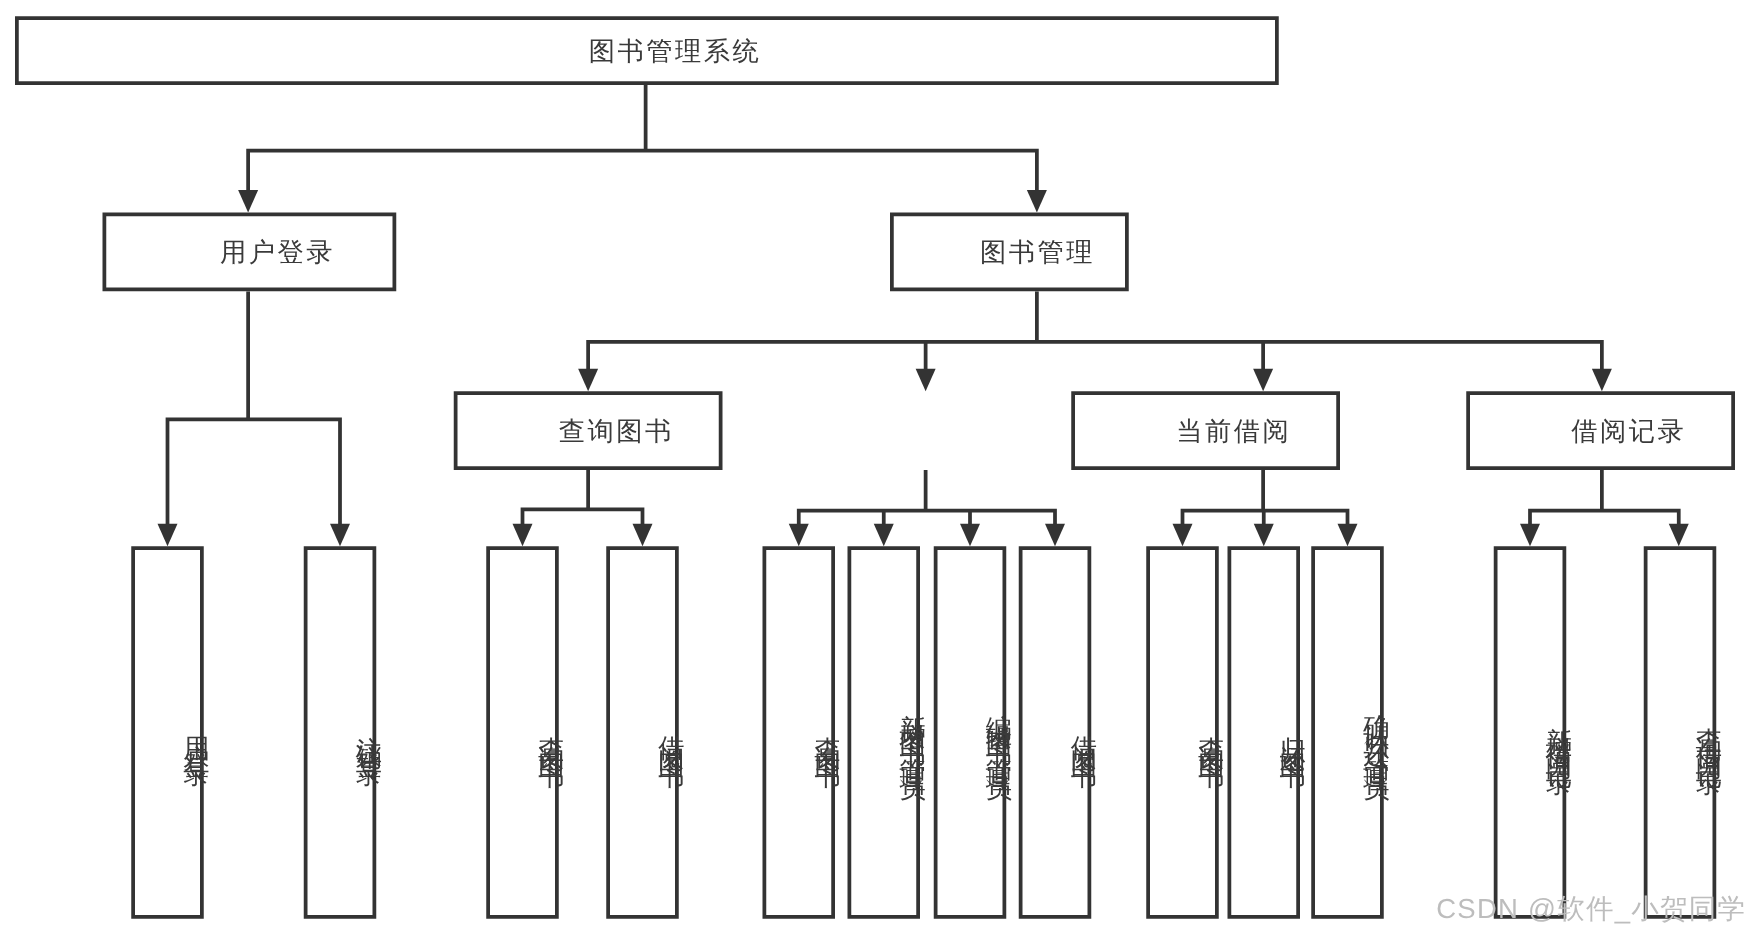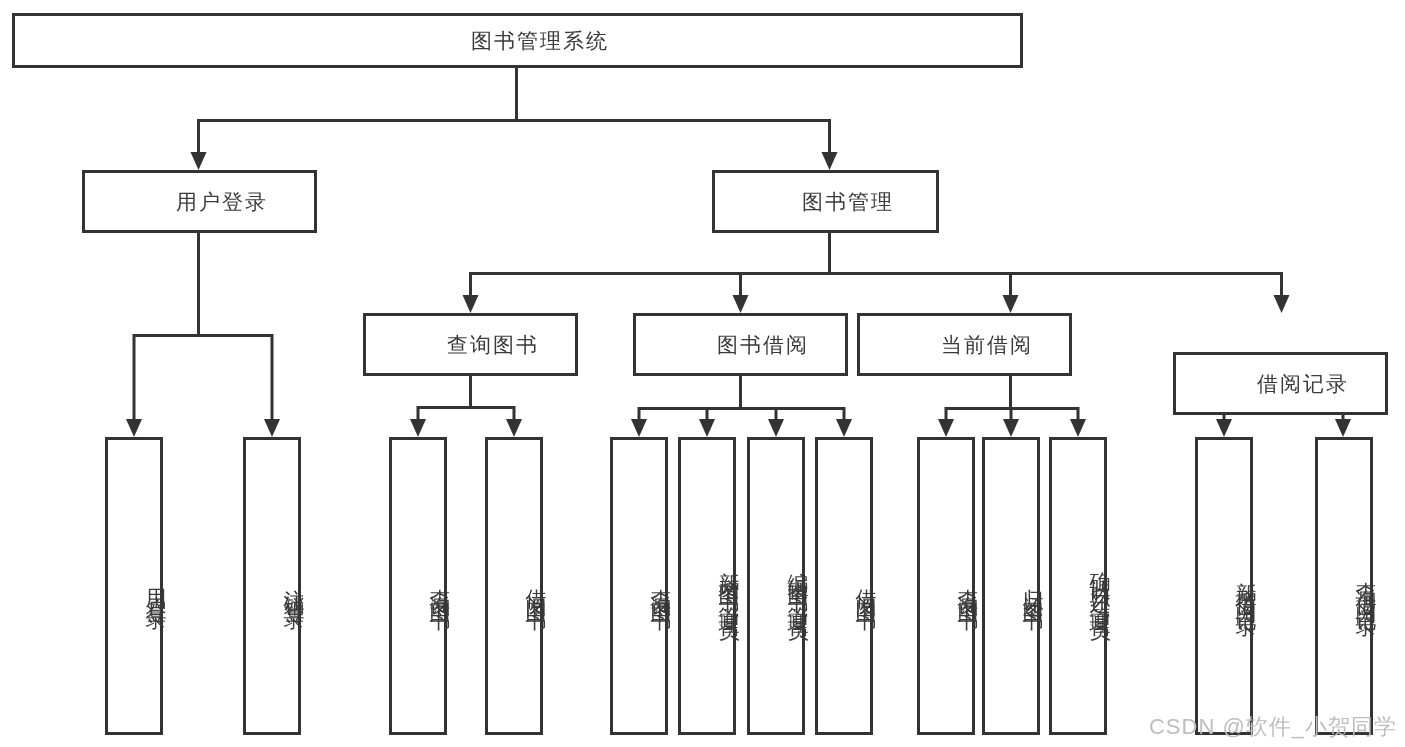--- a/index.html
+++ b/index.html
@@ -103,34 +103,31 @@
     </g>
   </svg>
 
   <div class="box hbox" style="left:12px;top:13px;width:1011px;height:55px;">
     <span class="lbl">图书管理系统</span>
   </div>
 
   <div class="box hbox" style="left:82px;top:170px;width:235px;height:63px;">
     <span class="lbl">用户登录</span>
   </div>
-  <div class="box hbox" style="left:712px;top:170px;width:227px;height:63px;">
+  <div class="box hbox" style="left:712px;top:170px;width:191px;height:63px;">
     <span class="lbl">图书管理</span>
   </div>
 
   <div class="box hbox" style="left:363px;top:313px;width:215px;height:63px;">
     <span class="lbl">查询图书</span>
   </div>
-  <div class="box hbox" style="left:633px;top:313px;width:215px;height:63px;">
-    <span class="lbl">图书借阅</span>
-  </div>
   <div class="box hbox" style="left:857px;top:313px;width:215px;height:63px;">
     <span class="lbl">当前借阅</span>
   </div>
-  <div class="box hbox" style="left:1173px;top:313px;width:215px;height:63px;margin-top:39px;">
+  <div class="box hbox" style="left:1173px;top:313px;width:215px;height:63px;">
     <span class="lbl">借阅记录</span>
   </div>
 
   <div class="box vbox" style="left:105px;top:437px;width:58px;height:298px;">
     <span class="lbl">用户登录</span>
   </div>
   <div class="box vbox" style="left:243px;top:437px;width:58px;height:298px;">
     <span class="lbl">注销登录</span>
   </div>
 

